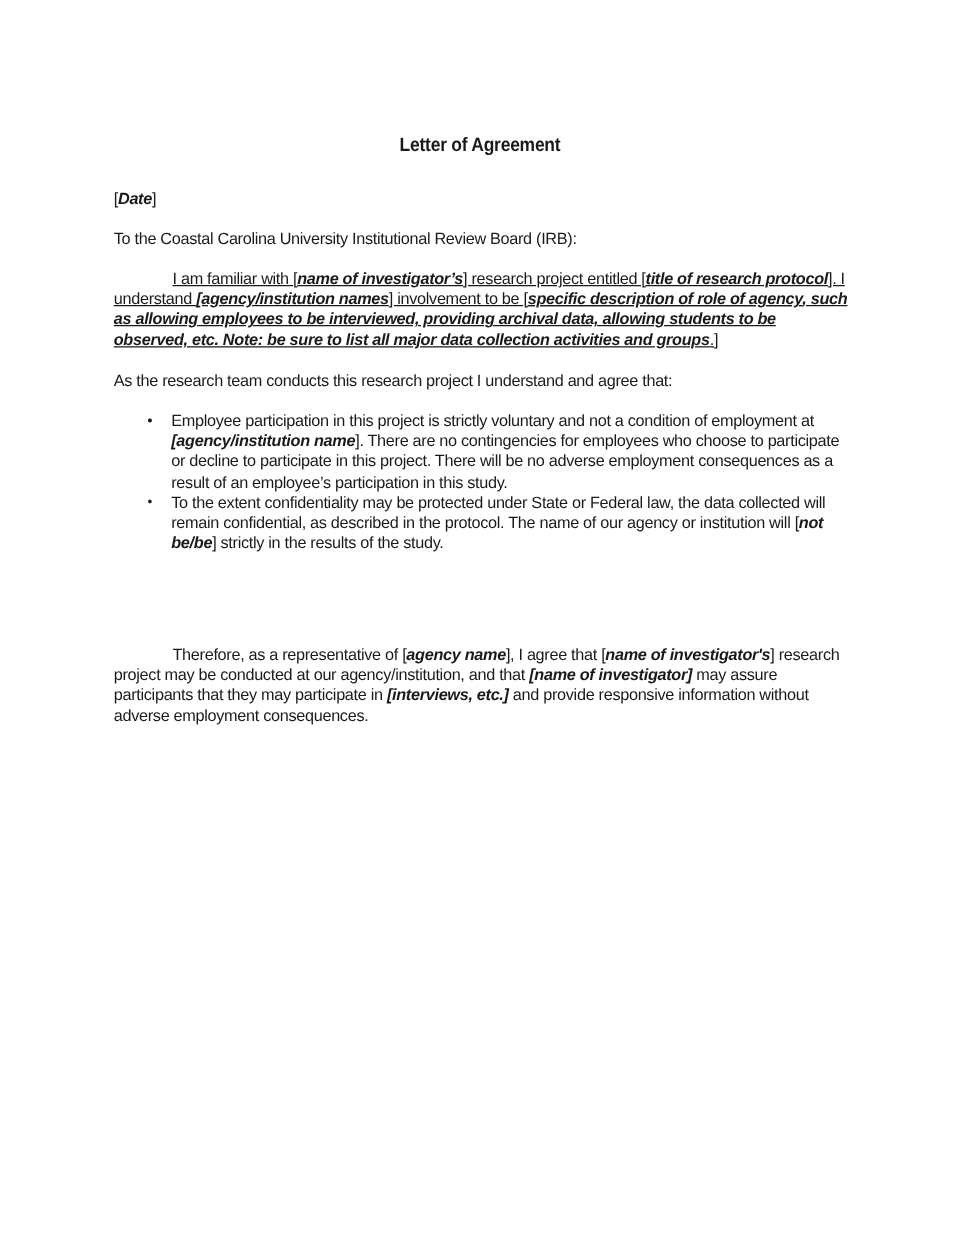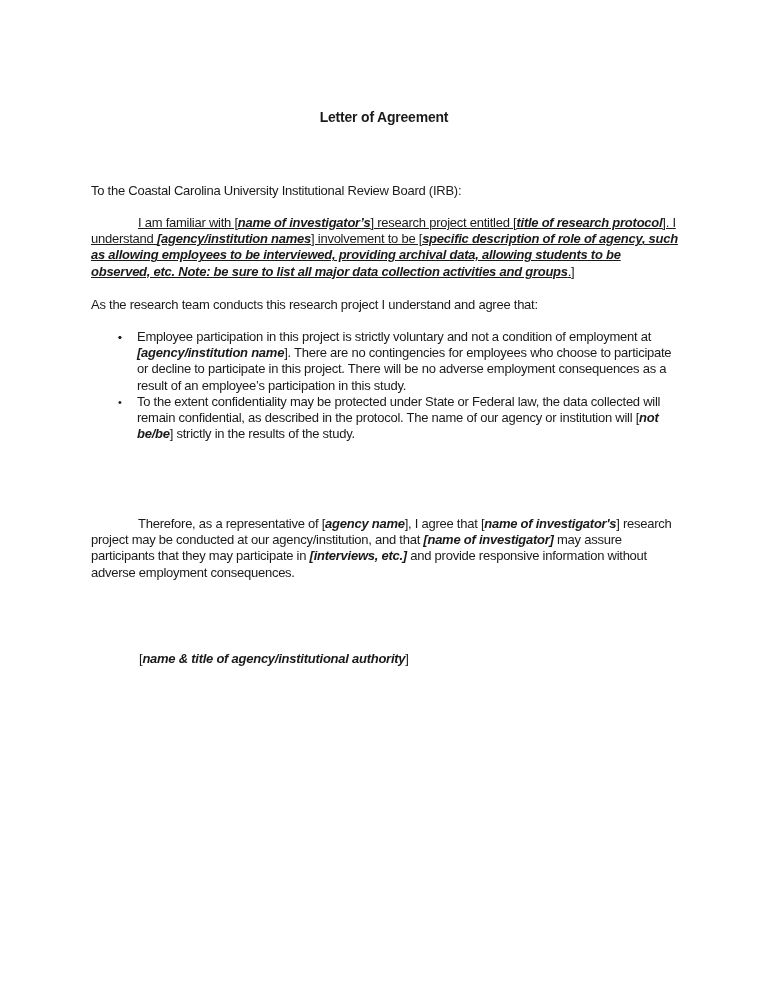--- a/index.html
+++ b/index.html
@@ -62,20 +62,23 @@
       font-size: 11px;
     }
   </style>
 </head>
 <body>
 
 <div class="page">
 
   <div class="title">Letter of Agreement</div>
 
+  <div class="block cond" style="top:133px;">
+    <span>[</span><span class="bi">Date</span><span>]</span>
+  </div>
 
   <div class="block cond" style="top:165px;">To the Coastal Carolina University Institutional Review Board (IRB):</div>
 
   <div class="block cond" style="top:197px;text-decoration:underline;">
     <span class="indent"></span><span>I am familiar with [</span><span class="bi">name of investigator’s</span><span>] research project entitled [</span><span class="bi">title of research protocol</span><span>].  I understand </span><span class="bi">[agency/institution names</span><span>] involvement to be [</span><span class="bi u">specific description of role of agency</span><span class="bi">, such as allowing employees to be interviewed, providing archival data, allowing students to be observed, etc.   Note: be sure to list all major data collection activities and groups</span><span>.]</span>
   </div>
 
   <div class="block cond" style="top:279px;">As the research team conducts this research project I understand and agree that:</div>
 
   <div class="block cond" style="top:311px;">
@@ -92,17 +95,14 @@
         <span>To the extent confidentiality may be protected under State or Federal law, the data collected will remain confidential, as described in the protocol.  The name of our agency or institution will [</span><span class="bi">not be/be</span><span>] strictly in the results of the study.</span>
       </li>
     </ul>
   </div>
 
   <div class="block cond" style="top:498px;">
     <span class="indent"></span><span>Therefore, as a representative of [</span><span class="bi">agency name</span><span>], I agree that [</span><span class="bi">name of investigator's</span><span>] research project may be conducted at our agency/institution, and that </span><span class="bi">[name of investigator]</span><span> may assure participants that they may participate in </span><span class="bi">[interviews, etc.]</span><span> and provide responsive information without adverse employment consequences.</span>
   </div>
 
 
-  <div class="block cond" style="top:633px; left:139px;">
-    <span>[</span><span class="bi">name &amp; title of agency/institutional authority</span><span>]</span>
-  </div>
 
 </div>
 
 </body></html>

